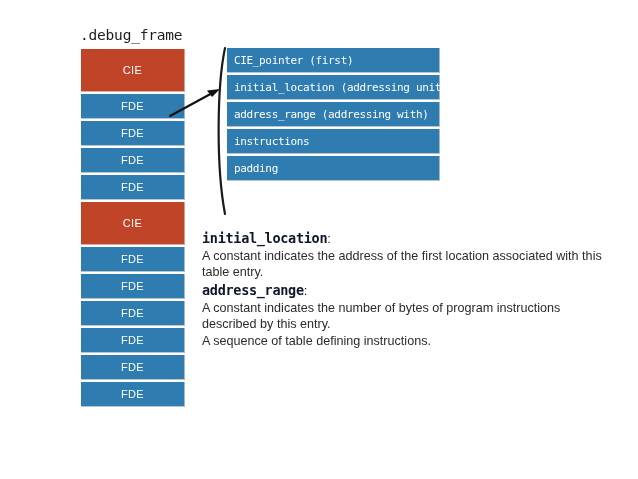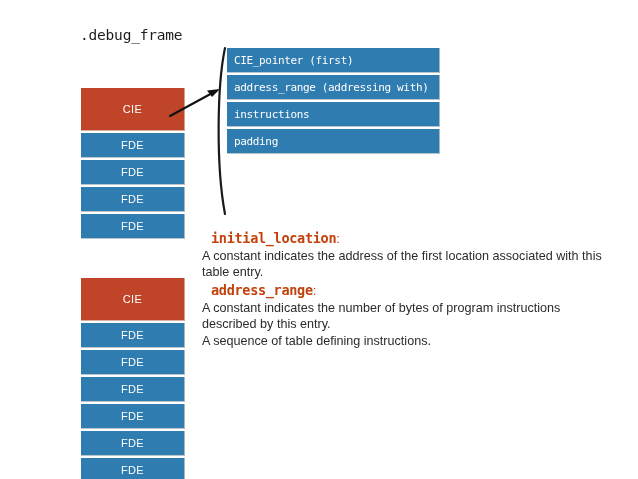--- a/index.html
+++ b/index.html
@@ -54,21 +54,20 @@
     font-size: 11px;
     letter-spacing: 0.4px;
     border-right: 1px solid #a9b7c0;
     border-bottom: 1px solid #b9c4cb;
   }
   .frame-block.cie {
     background: #bf4428;
     height: 43px;
     border-right: 1px solid #cfa094;
     border-bottom: 1px solid #d8b0a4;
-    margin-top: 39px;
   }
   .frame-block.fde {
     background: #2f7cb0;
     height: 25px;
   }
 
   
   .detail-brace {
     position: absolute;
     left: 212px;
@@ -115,25 +114,24 @@
   .descriptions {
     position: absolute;
     left: 202px;
     top: 229px;
     width: 410px;
   }
   .desc-term {
     font-family: "DejaVu Sans Mono", "Liberation Mono", monospace;
     font-size: 13.5px;
     font-weight: bold;
-    color: #c2410c;
+    color: #0f172a;
     letter-spacing: -0.3px;
     line-height: 19px;
     white-space: nowrap;
-    margin-left: 9px;
   }
   .desc-term .colon {
     font-family: "Liberation Sans", sans-serif;
     font-weight: normal;
     font-size: 13px;
   }
   .desc-body {
     font-family: "Liberation Sans", sans-serif;
     font-size: 12.6px;
     color: #2b2b2b;
@@ -195,20 +193,23 @@
 
   <svg class="detail-brace" viewBox="0 0 16 170">
     <path d="M13,2 C5,40 4,120 13,168" stroke="#1a1a1a" stroke-width="2.2" fill="none" stroke-linecap="round"></path>
   </svg>
 
   <div class="detail-table">
     <div class="detail-row">
       <span>CIE_pointer (first)</span>
     </div>
     <div class="detail-row">
+      <span>initial_location (addressing unit)</span>
+    </div>
+    <div class="detail-row">
       <span>address_range (addressing with)</span>
     </div>
     <div class="detail-row">
       <span>instructions</span>
     </div>
     <div class="detail-row">
       <span>padding</span>
     </div>
   </div>
 

